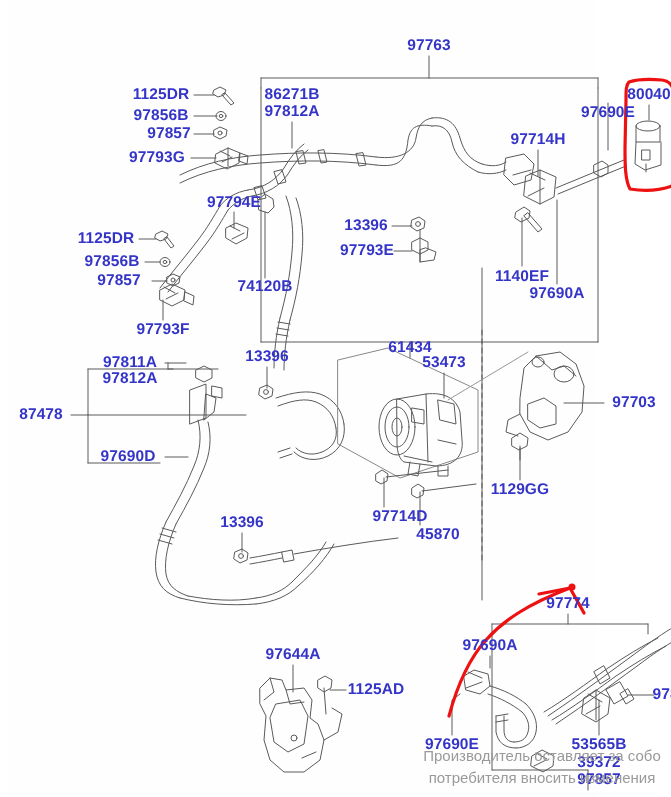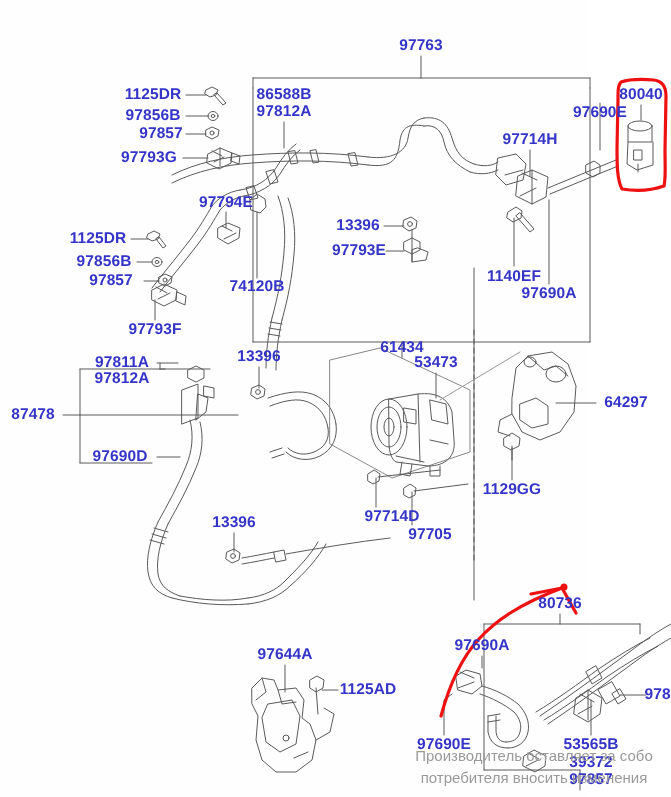--- a/index.html
+++ b/index.html
@@ -6,21 +6,21 @@
   html,body{margin:0;padding:0;}
   body{
     width:671px;height:797px;
     background:#ffffff;
     font-family:"Liberation Sans", sans-serif;
     overflow:hidden;
     position:relative;
   }
   #diagram-root{
     position:absolute;
-    left:0;top:0;
+    left:8px;top:0;
     width:589px;height:797px;
     background:#fefefe;
   }
   
   #lineart{
     position:absolute;left:0;top:0;
     width:671px;height:797px;
     pointer-events:none;
   }
   
@@ -373,21 +373,21 @@
       <path d="M441,716 C448,690 460,660 478,640 C496,620 520,604 562,588"></path>
       <path d="M562,588 L531,594"></path>
       <path d="M562,588 L576,613"></path>
       <circle cx="564" cy="587" r="3.5" fill="#ee1111" stroke="none"></circle>
     </g>
   </svg>
 
   <div>
     <span class="label" style="left:421px;top:46px">97763</span>
     <span class="label" style="left:153px;top:95px">1125DR</span>
-    <span class="label" style="left:284px;top:95px">86588B</span>
+    <span class="label" style="left:284px;top:95px">86271B</span>
     <span class="label" style="left:284px;top:112px">97812A</span>
     <span class="label" style="left:153px;top:116px">97856B</span>
     <span class="label" style="left:641px;top:95px">80040</span>
     <span class="label" style="left:600px;top:113px">97690E</span>
     <span class="label" style="left:161px;top:134px">97857</span>
     <span class="label" style="left:530px;top:140px">97714H</span>
     <span class="label" style="left:149px;top:158px">97793G</span>
     <span class="label" style="left:226px;top:203px">97794E</span>
     <span class="label" style="left:98px;top:239px">1125DR</span>
     <span class="label" style="left:358px;top:226px">13396</span>
@@ -397,27 +397,27 @@
     <span class="label" style="left:257px;top:287px">74120B</span>
     <span class="label" style="left:514px;top:277px">1140EF</span>
     <span class="label" style="left:549px;top:294px">97690A</span>
     <span class="label" style="left:155px;top:330px">97793F</span>
     <span class="label" style="left:122px;top:363px">97811A</span>
     <span class="label" style="left:259px;top:357px">13396</span>
     <span class="label" style="left:402px;top:348px">61434</span>
     <span class="label" style="left:122px;top:379px">97812A</span>
     <span class="label" style="left:436px;top:363px">53473</span>
     <span class="label" style="left:33px;top:415px">87478</span>
-    <span class="label" style="left:626px;top:403px">64297</span>
+    <span class="label" style="left:626px;top:403px">97703</span>
     <span class="label" style="left:120px;top:457px">97690D</span>
     <span class="label" style="left:512px;top:490px">1129GG</span>
     <span class="label" style="left:392px;top:517px">97714D</span>
     <span class="label" style="left:234px;top:523px">13396</span>
-    <span class="label" style="left:430px;top:535px">97705</span>
-    <span class="label" style="left:560px;top:604px">80736</span>
+    <span class="label" style="left:430px;top:535px">45870</span>
+    <span class="label" style="left:560px;top:604px">97774</span>
     <span class="label" style="left:482px;top:646px">97690A</span>
     <span class="label" style="left:285px;top:655px">97644A</span>
     <span class="label" style="left:368px;top:690px">1125AD</span>
     <span class="label" style="left:662px;top:695px">9785</span>
     <span class="label" style="left:444px;top:745px">97690E</span>
     <span class="label" style="left:591px;top:745px">53565B</span>
     <span class="label" style="left:591px;top:763px">39372</span>
     <span class="label" style="left:591px;top:780px">97857</span>
   </div>
 

